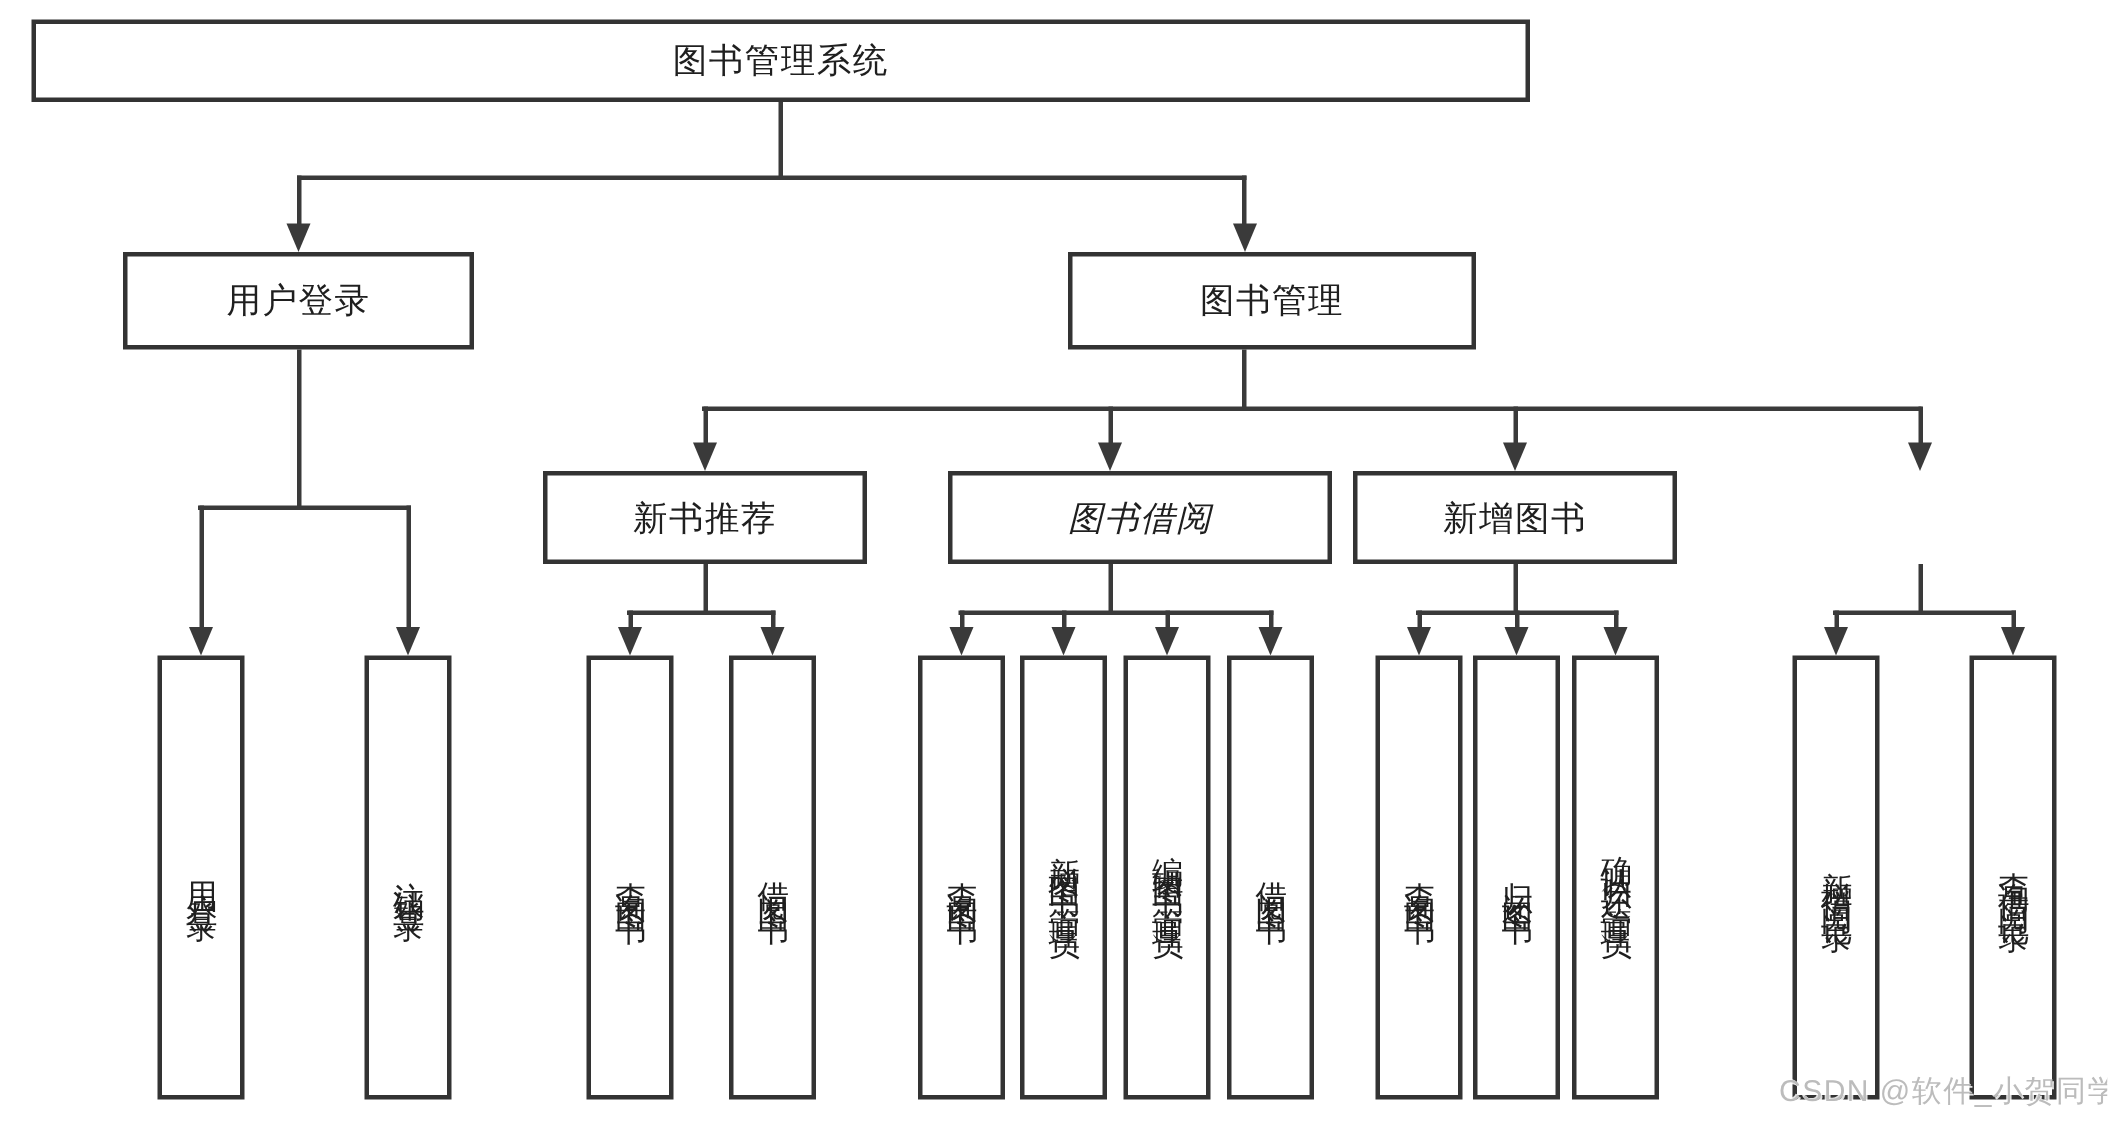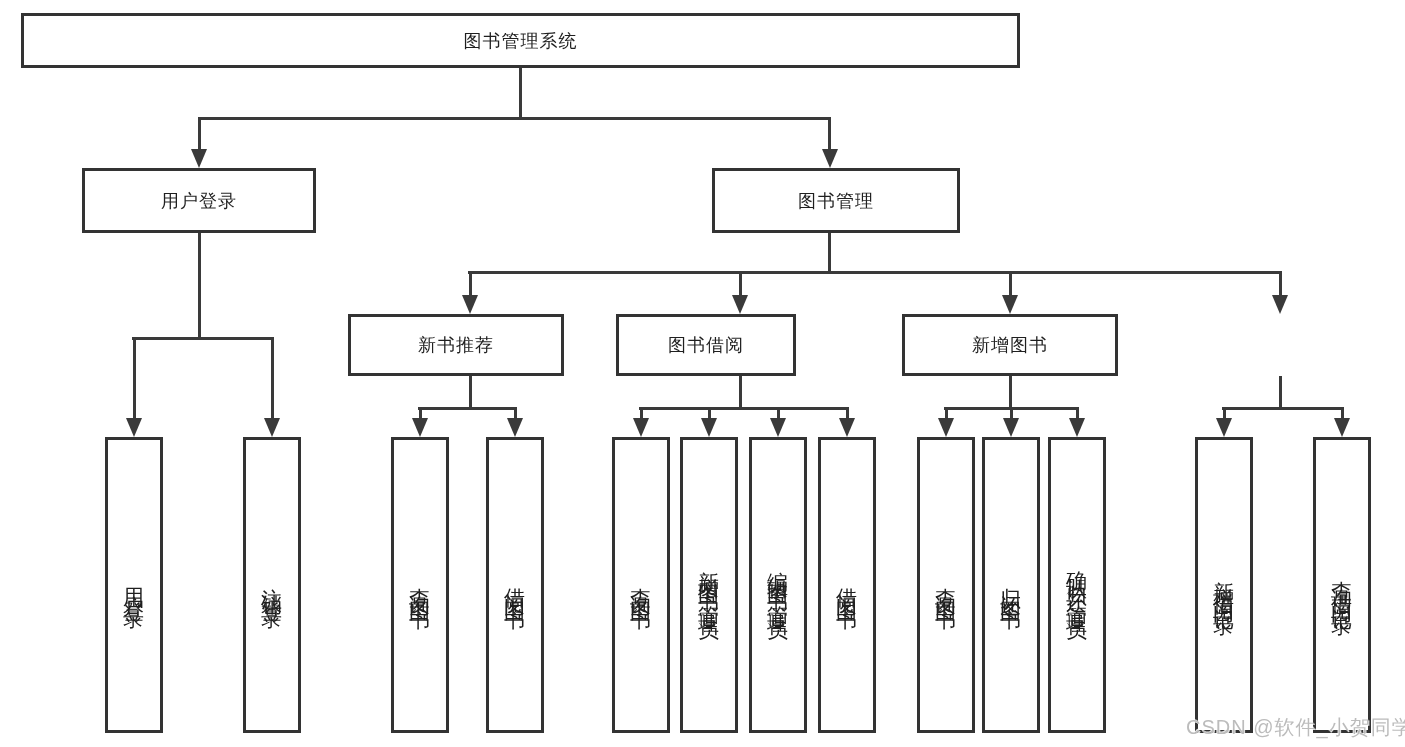--- a/index.html
+++ b/index.html
@@ -15,21 +15,21 @@
   .box {
     position: absolute;
     box-sizing: border-box;
     border: 3px solid #333333;
     background: #ffffff;
     display: flex;
     align-items: center;
     justify-content: center;
   }
   .h-label {
-    font-size: 18px;
+    font-size: 23px;
     letter-spacing: 1px;
     white-space: nowrap;
   }
   .v-label {
     writing-mode: vertical-rl;
     text-orientation: mixed;
     font-size: 21px;
     letter-spacing: 7px;
     line-height: 1;
   }
@@ -64,28 +64,28 @@
 
 <div class="canvas">
 
   <div class="box" style="left:21px; top:13px; width:999px; height:55px;">
     <span class="h-label">图书管理系统</span>
   </div>
 
   <div class="box" style="left:82px; top:168px; width:234px; height:65px;">
     <span class="h-label">用户登录</span>
   </div>
-  <div class="box" style="left:712px; top:168px; width:248px; height:65px;">
+  <div class="box" style="left:712px; top:168px; width:272px; height:65px;">
     <span class="h-label">图书管理</span>
   </div>
 
-  <div class="box" style="left:348px; top:314px; width:216px; height:62px;">
+  <div class="box" style="left:362px; top:314px; width:216px; height:62px;">
     <span class="h-label">新书推荐</span>
   </div>
-  <div class="box" style="left:616px; top:314px; width:180px; height:62px;">
+  <div class="box" style="left:632px; top:314px; width:256px; height:62px;font-style:italic;">
     <span class="h-label">图书借阅</span>
   </div>
   <div class="box" style="left:902px; top:314px; width:216px; height:62px;">
     <span class="h-label">新增图书</span>
   </div>
 
   <div class="box leaf" style="left:105px;">
     <span class="v-label">用户登录</span>
   </div>
   <div class="box leaf" style="left:243px;">

